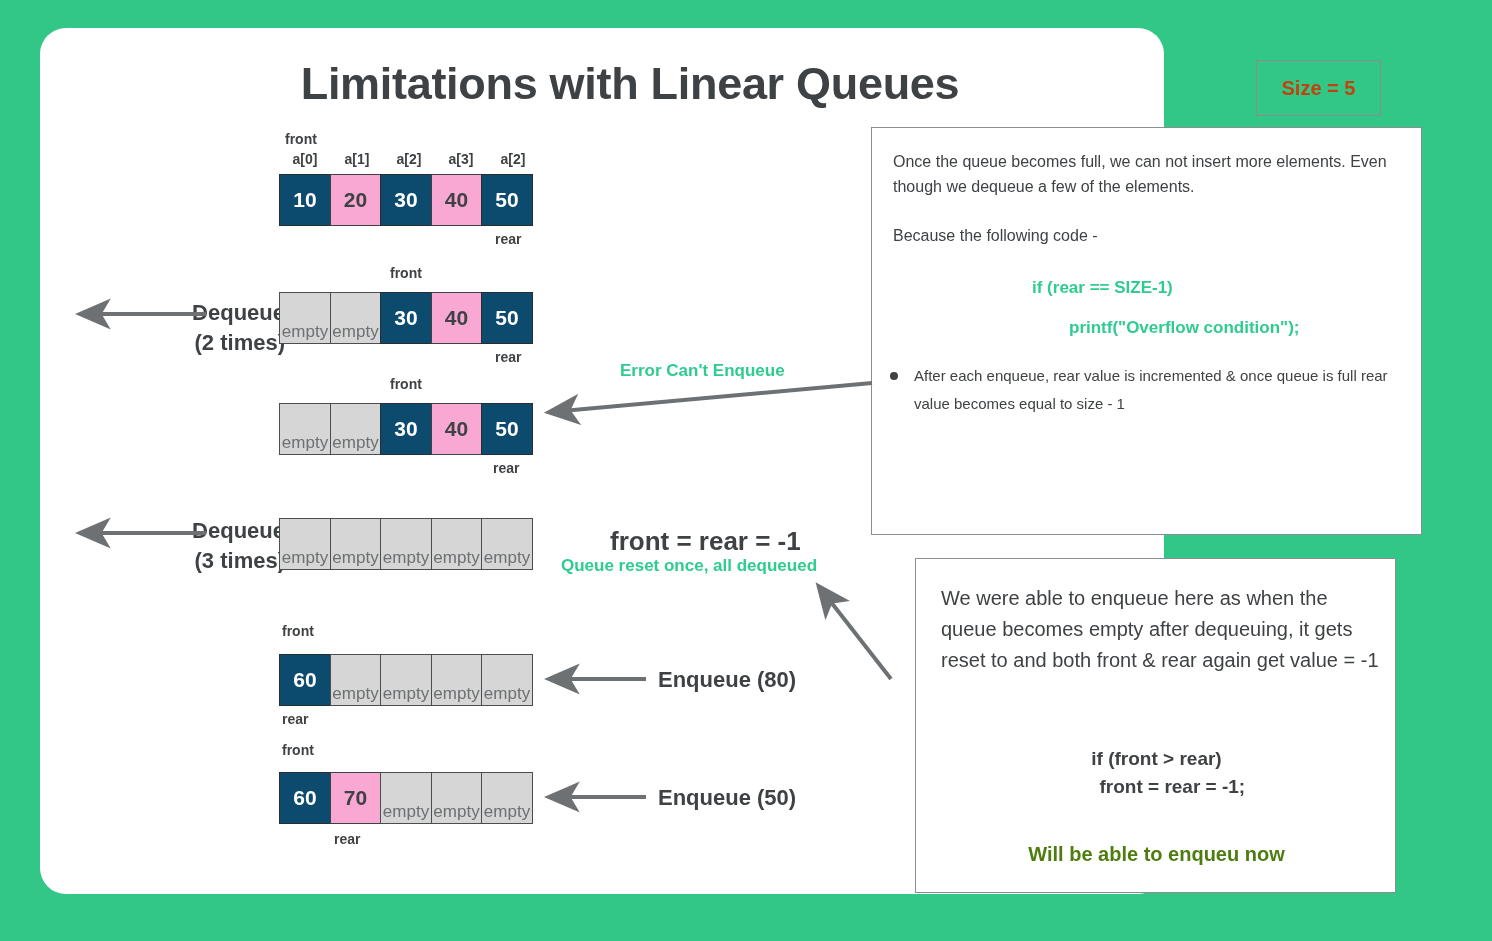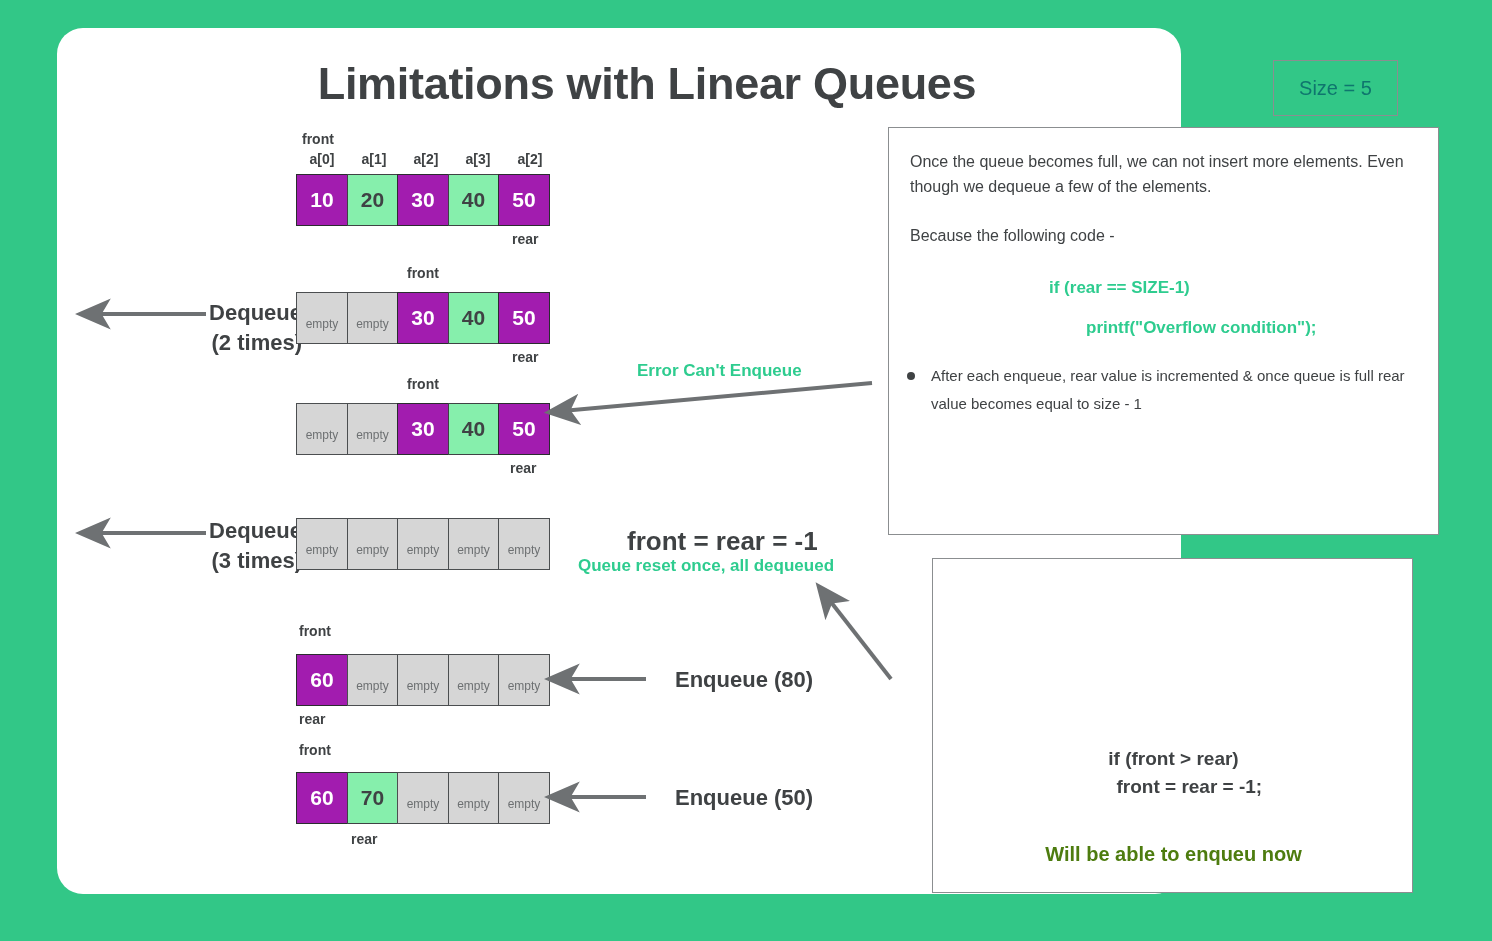--- a/index.html
+++ b/index.html
@@ -14,21 +14,20 @@
     position: relative;
   }
   .card {
     position: absolute;
     left: 40px;
     top: 28px;
     width: 1124px;
     height: 866px;
     background: #ffffff;
     border-radius: 26px;
-    margin-left: 17px;
   }
   
   .title {
     position: absolute;
     left: 0;
     top: 30px;
     width: 1180px;
     text-align: center;
     font-size: 45px;
     font-weight: bold;
@@ -39,52 +38,52 @@
     position: absolute;
     left: 1216px;
     top: 32px;
     width: 125px;
     height: 56px;
     border: 1.5px solid #8b8e90;
     display: flex;
     align-items: center;
     justify-content: center;
     font-size: 20px;
-    font-weight: normal;
-    color: #0f766e;
+    font-weight: bold;
+    color: #c2410c;
   }
   
   .queue {
     position: absolute;
     display: flex;
   }
   .cell {
     width: 52px;
     height: 52px;
     border: 1.5px solid #3f4244;
     margin-left: -1.5px;
     position: relative;
     display: flex;
     align-items: center;
     justify-content: center;
     font-size: 21px;
     font-weight: bold;
     color: #3f4244;
-    background: #86efac;
+    background: #f9a8d4;
   }
   .cell:first-child { margin-left: 0; }
-  .cell.green { background: #a21caf; color: #ffffff; border-color: #2a2d2f; }
+  .cell.green { background: #0c4a6e; color: #ffffff; border-color: #2a2d2f; }
   .cell.empty {
     background: #d6d6d6;
     border-color: #4b4e50;
-    font-size: 12px;
+    font-size: 17px;
     font-weight: normal;
     color: #6d7072;
     align-items: flex-end;
-    padding-bottom: 12px;
+    padding-bottom: 1px;
   }
   .ptr {
     position: absolute;
     font-size: 14px;
     font-weight: bold;
     color: #3f4244;
     white-space: nowrap;
   }
   .idx {
     position: absolute;
@@ -241,20 +240,21 @@
     <div class="p-code" style="left:160px; top:150px;">if (rear == SIZE-1)</div>
     <div class="p-code" style="left:197px; top:190px;">printf("Overflow condition");</div>
 
     <div class="bullet" style="left:18px; top:234px; width:520px;">
       <span class="dot"></span>
       <span>After each enqueue, rear value is incremented &amp; once queue is full rear value becomes equal to size - 1</span>
     </div>
   </div>
 
   <div class="panel" id="panel-bot">
+    <div class="pb-text" style="left:25px; top:24px; width:440px;">We were able to enqueue here as when the queue becomes empty after dequeuing, it gets reset to and both front &amp; rear again get value = -1</div>
     <div class="pb-code" style="left:0px; top:186px; width:481px; text-align:center; white-space:pre;">if (front &gt; rear)
       front = rear = -1;</div>
     <div class="pb-green" style="left:0px; top:284px; width:481px; text-align:center;">Will be able to enqueu now</div>
   </div>
 
 </div>
 
 <svg class="ov" viewBox="0 0 1492 941">
   <defs>
     <marker id="ah" markerWidth="9" markerHeight="9" refX="7.2" refY="4.5" orient="auto" markerUnits="strokeWidth">

